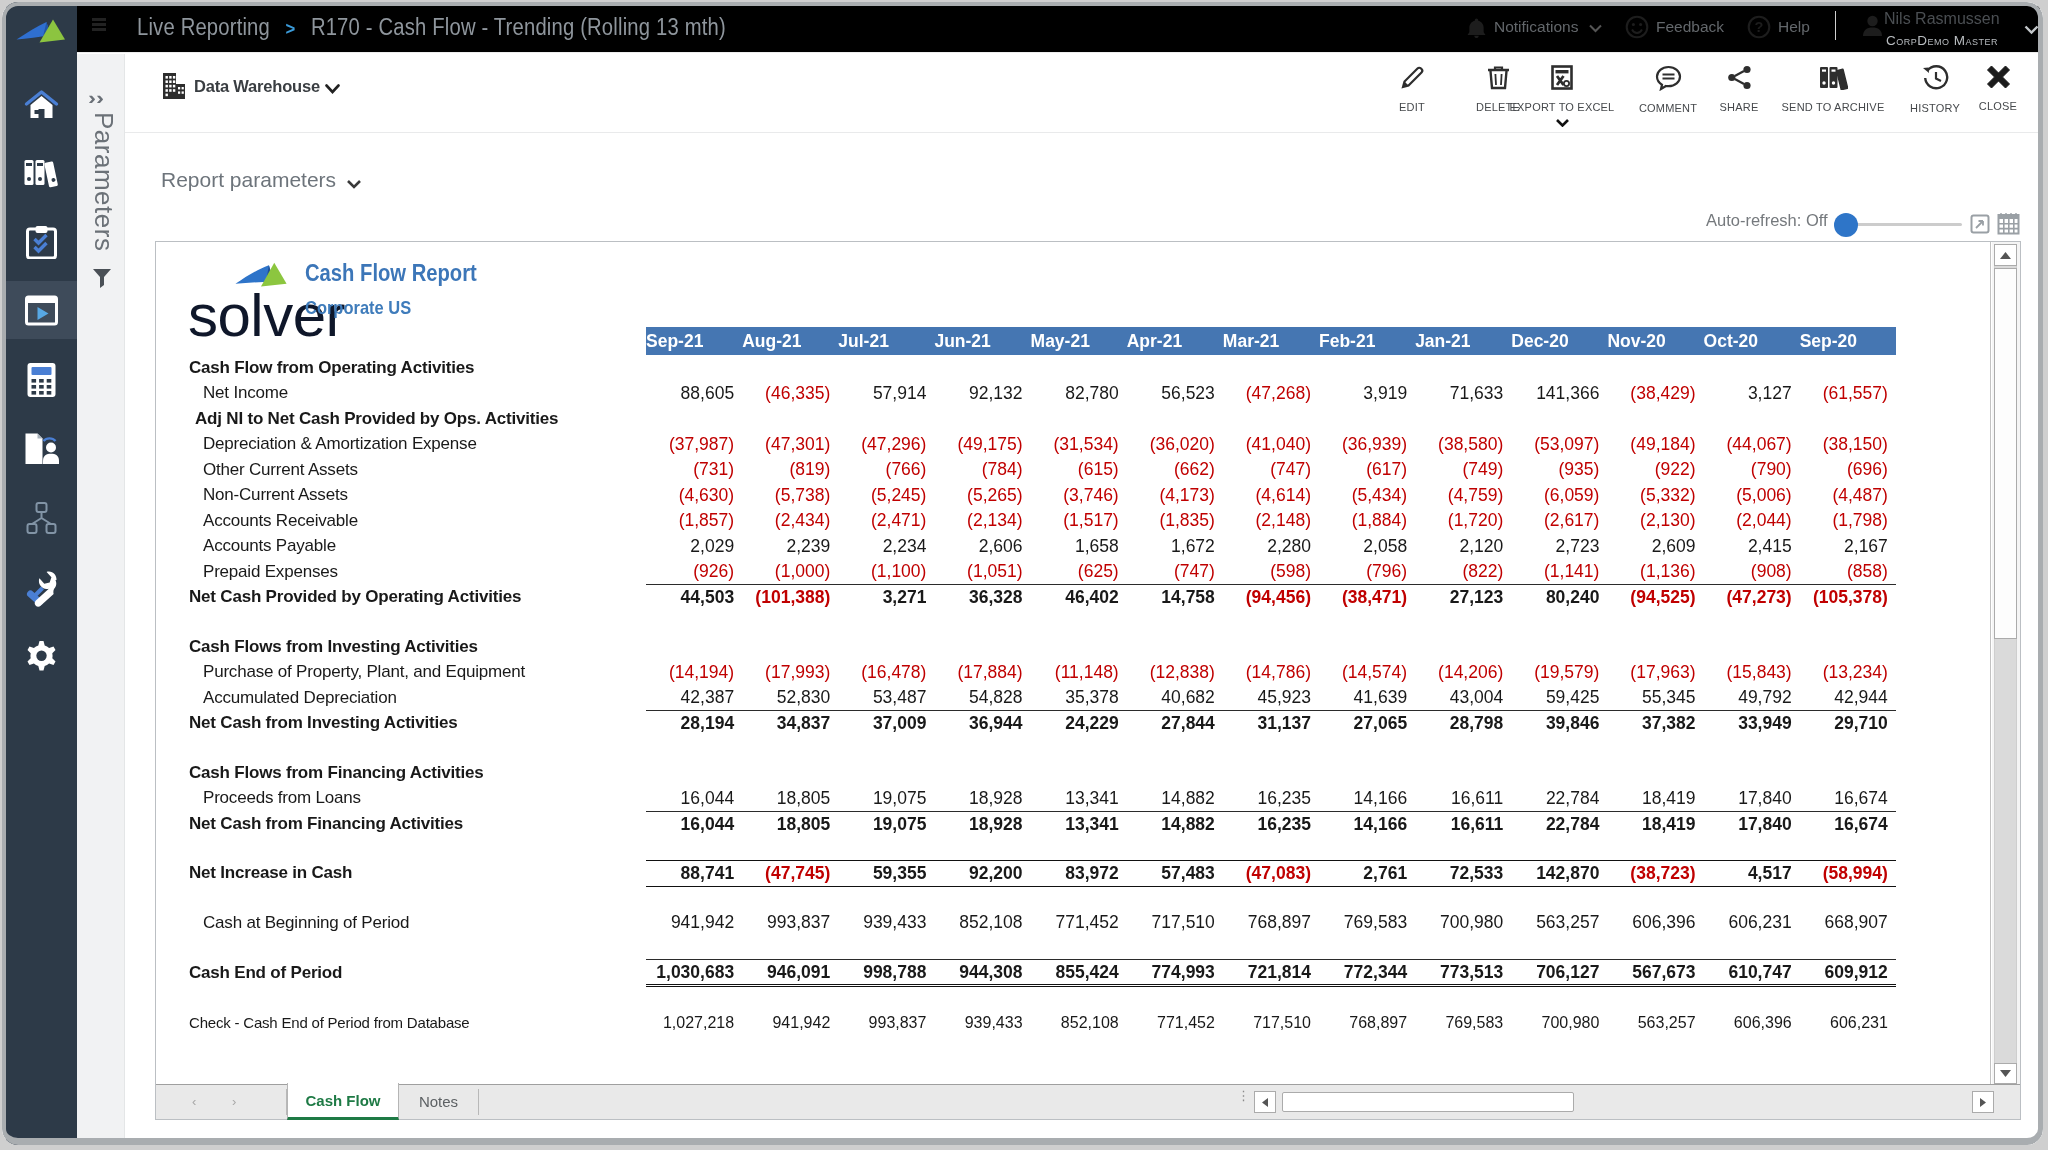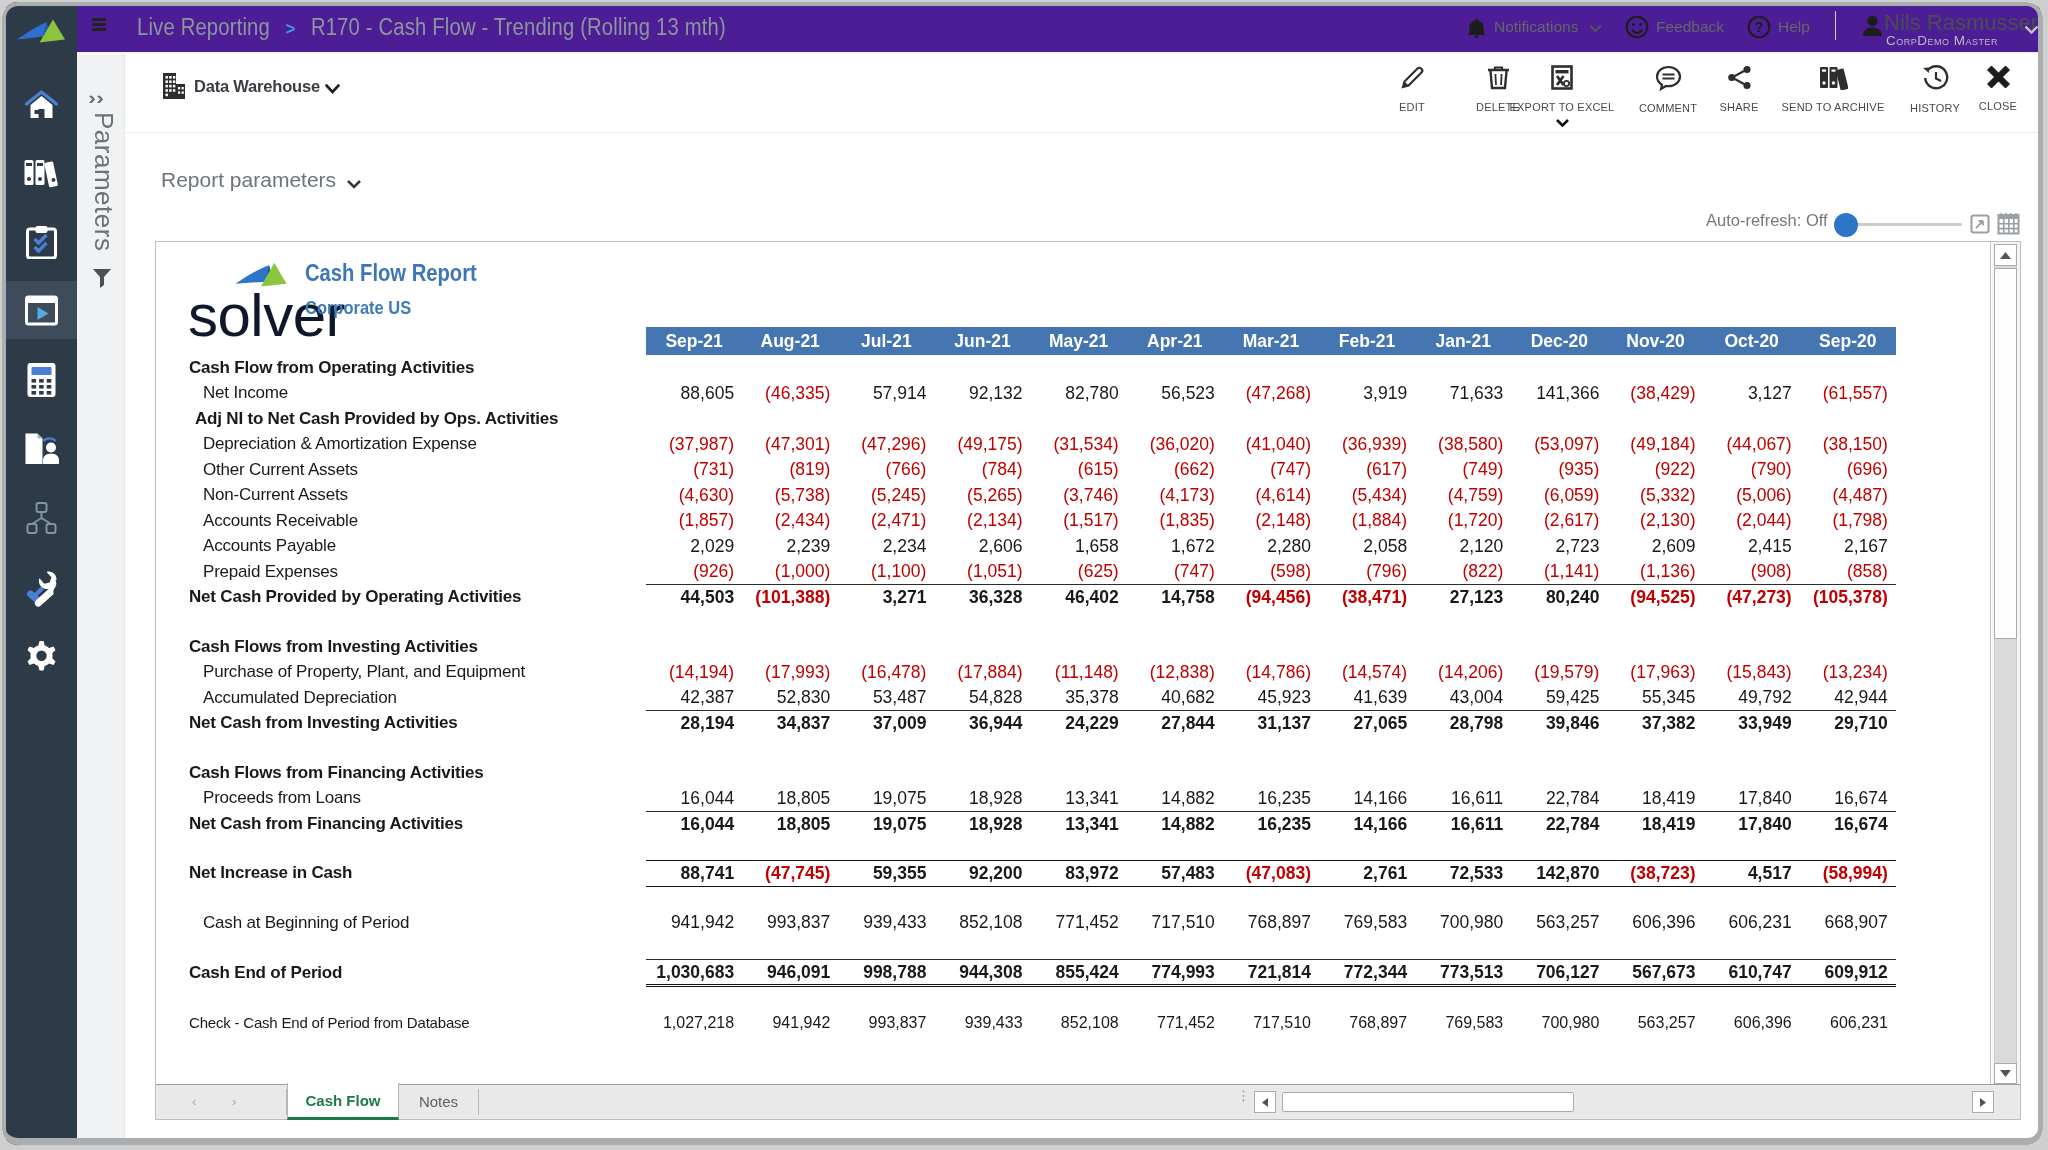--- a/index.html
+++ b/index.html
@@ -5,21 +5,21 @@
 * { margin:0; padding:0; box-sizing:border-box; }
 html,body { width:2048px; height:1150px; overflow:hidden; background:#cfcfcf; font-family:"Liberation Sans", sans-serif; -webkit-font-smoothing:antialiased; }
 .app { position:absolute; left:2px; top:2px; width:2041px; height:1143px; border-radius:16px; overflow:hidden; background:#ffffff; }
 .ring { position:absolute; left:0; top:0; width:2041px; height:1143px; border:4px solid #a9adb0; border-bottom-width:7px; border-right-width:5px; border-radius:16px; z-index:60; pointer-events:none; }
 .abs { position:absolute; }
 
 .sidebar { position:absolute; left:4px; top:0px; bottom:0px; width:71px; background:#2d3a48; }
 .seltile { position:absolute; left:0; width:71px; top:279px; height:58px; background:#3e4b5a; }
 .sideicon { position:absolute; left:0; width:71px; text-align:center; }
 
-.topbar { position:absolute; left:75px; top:4px; right:3px; height:47px; background:#4c1d95; border-bottom:1px solid #ededed; }
+.topbar { position:absolute; left:75px; top:4px; right:3px; height:47px; background:#000000; border-bottom:1px solid #ededed; }
 .burger { position:absolute; left:15px; top:12px; width:14px; height:13px; }
 .burger div { height:2.7px; background:#222; margin-bottom:2.4px; }
 .crumb { position:absolute; left:60px; top:8px; font-size:23px; color:#8f969d; letter-spacing:0.2px; transform:scaleX(0.88); transform-origin:left top; white-space:nowrap; }
 .crumb .sep { color:#3b9bd9; font-weight:bold; padding:0 11px; font-size:19px; }
 .tr-txt { position:absolute; top:16px; font-size:15.5px; color:#63676b; white-space:nowrap; }
 
 .params { position:absolute; left:75px; top:52px; bottom:0px; width:48px; background:#f1f2f3; border-right:1px solid #e4e6e7; }
 .params .chev { position:absolute; top:30px; left:11px; color:#6a7077; font-size:24px; font-weight:bold; transform:scaleY(0.8); }
 .params .vtext { position:absolute; top:58px; left:11px; writing-mode:vertical-lr; color:#6b7177; font-size:26px; letter-spacing:0.5px; }
 
@@ -48,21 +48,21 @@
 .vsep { position:absolute; top:4px; height:26px; width:1px; background:#b8b8b8; }
 .hthumb { position:absolute; top:7px; height:20px; background:#ffffff; border:1px solid #ababab; border-radius:2px; }
 
 table.rep { border-collapse:collapse; table-layout:fixed; position:absolute; left:25px; top:85px; }
 table.rep td { font-size:17px; color:#191919; white-space:nowrap; padding:0; vertical-align:middle; }
 table.rep td.num { text-align:right; padding-right:8px; font-size:17.5px; }
 table.rep td.lbl { padding-left:8px; letter-spacing:-0.2px; }
 table.rep td.ind { padding-left:22px; letter-spacing:-0.2px; }
 table.rep td.red { color:#c00000; }
 tr.b td { font-weight:bold; }
-tr.hdr td { background:#4576b2; color:#fff; font-weight:bold; font-size:17.5px; text-align:center; padding-right:0; }
+tr.hdr td { background:#4576b2; color:#fff; font-weight:bold; font-size:17.5px; padding-right:0; }
 tr.hdr td.lbl { background:transparent; }
 td.bt { border-top:1px solid #2b2b2b; }
 td.bb { border-bottom:1.5px solid #111; }
 td.bt2 { border-top:1.5px solid #111; }
 td.dbl { border-bottom:3px double #111; }
 
 .solver-word { position:absolute; left:32px; top:39px; font-size:60px; color:#0f172a; letter-spacing:-0.5px; }
 .cfr { position:absolute; left:149px; top:18px; font-size:23.5px; font-weight:bold; color:#3c76b8; transform:scaleX(0.86); transform-origin:left top; }
 .corpus { position:absolute; left:149px; top:55px; font-size:18.5px; font-weight:bold; color:#3f7cbb; transform:scaleX(0.89); transform-origin:left top; }
 </style>
@@ -287,21 +287,21 @@
 <svg class="abs" style="left:1745px; top:13px; z-index:5;" width="24" height="24" viewBox="0 0 24 24">
       <circle cx="12" cy="12" r="10.3" fill="none" stroke="#1d1d1d" stroke-width="2.1"></circle>
       <text x="12" y="17" text-anchor="middle" font-family="Liberation Sans" font-size="14.5" font-weight="bold" fill="#1d1d1d">?</text>
     </svg>
 <div class="tr-txt" style="left:1776px;">Help</div>
 <div class="abs" style="left:1833px; top:9px; width:1px; height:29px; background:#cfcfcf;"></div>
 <svg class="abs" style="left:1859px; top:12px; z-index:5;" width="23" height="24" viewBox="0 0 23 24">
       <circle cx="11.5" cy="7" r="5.2" fill="#1d1d1d"></circle>
       <path d="M2 22 C2 16 6 13.5 11.5 13.5 C17 13.5 21 16 21 22 Z" fill="#1d1d1d"></path>
     </svg>
-<div class="abs" style="left:1882px; top:8px; font-size:22px; color:#4a4e52;">Nils Rasmussen</div>
+<div class="abs" style="left:1882px; top:8px; font-size:16px; color:#4a4e52;">Nils Rasmussen</div>
 <div class="abs" style="left:1884px; top:31px; font-size:13.5px; color:#b9bdc1; font-variant:small-caps; letter-spacing:0.5px;">CorpDemo Master</div>
 <svg class="abs" style="left:2022px; top:23px;" width="15" height="10" viewBox="0 0 15 10">
       <path d="M1.5 1.5 L7.5 7.5 L13.5 1.5" stroke="#c2c6c9" stroke-width="2.4" fill="none"></path>
     </svg>
 
   <div class="abs" style="left:123px; top:130px; width:1916px; height:1px; background:#e9eaeb;"></div>
   <div class="rparams">Report parameters</div>
   <svg class="abs" style="left:345px; top:177px;" width="14" height="10" viewBox="0 0 14 10">
       <path d="M1 2 L7 8 L13 2" stroke="#3a3a3a" stroke-width="2.6" fill="none"></path>
     </svg>

